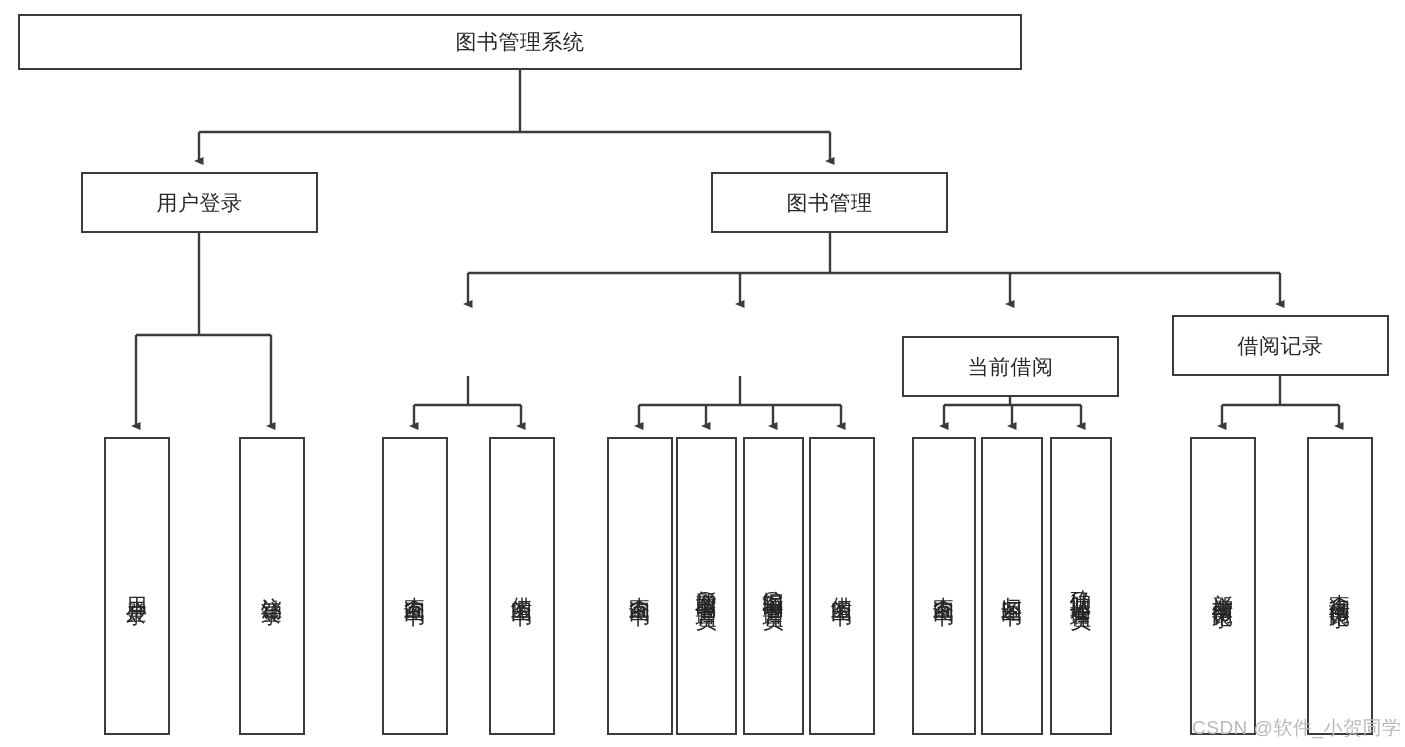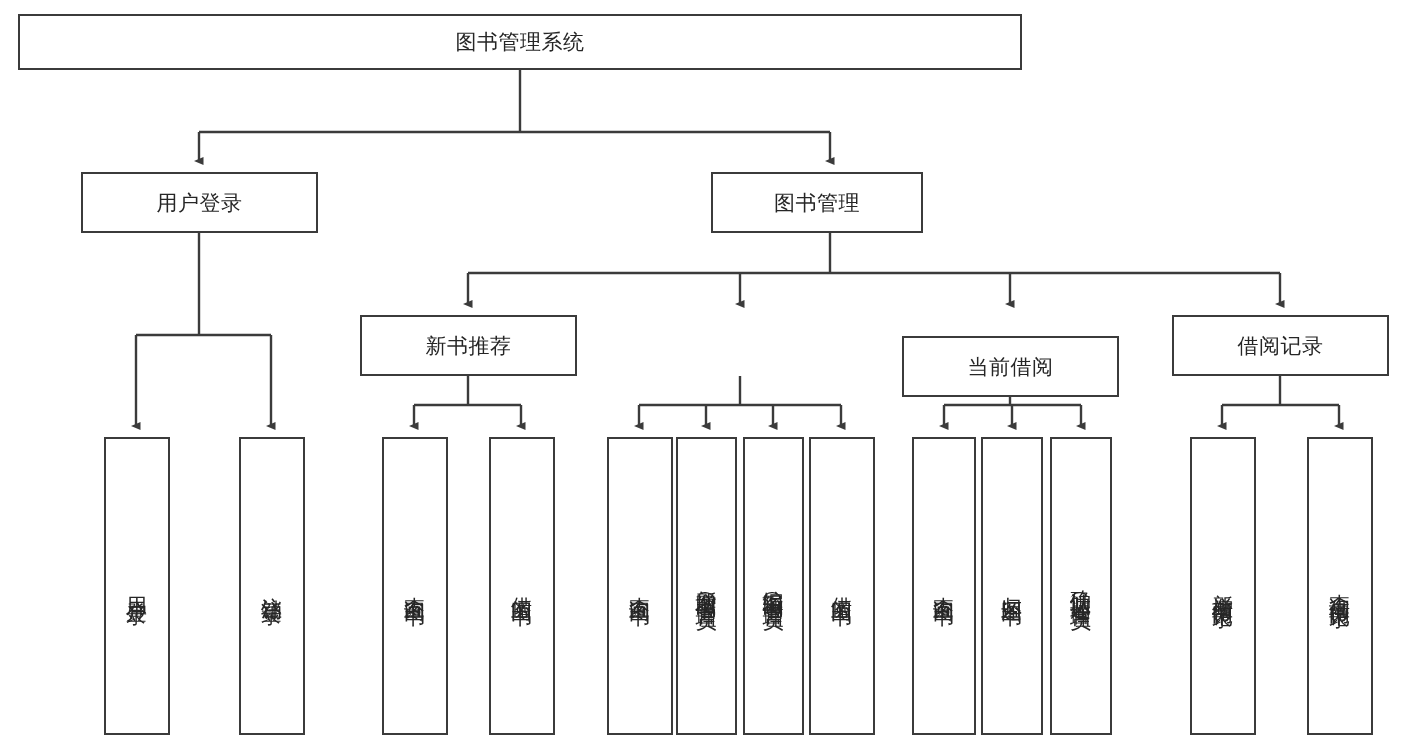--- a/index.html
+++ b/index.html
@@ -125,27 +125,24 @@
     </g>
   </svg>
 
   <div class="node horiz" style="left:18px; top:14px; width:1004px; height:56px;">
     <span class="label">图书管理系统</span>
   </div>
 
   <div class="node horiz" style="left:81px; top:172px; width:237px; height:61px;">
     <span class="label">用户登录</span>
   </div>
-  <div class="node horiz" style="left:711px; top:172px; width:212px; height:61px;">
+  <div class="node horiz" style="left:711px; top:172px; width:237px; height:61px;">
     <span class="label">图书管理</span>
   </div>
 
-  <div class="node horiz" style="left:360px; top:315px; width:217px; height:61px;">
-    <span class="label">新书推荐</span>
-  </div>
   <div class="node horiz" style="left:902px; top:315px; width:217px; height:61px;margin-top:21px;">
     <span class="label">当前借阅</span>
   </div>
   <div class="node horiz" style="left:1172px; top:315px; width:217px; height:61px;">
     <span class="label">借阅记录</span>
   </div>
 
   <div class="node vert" style="left:104px; top:437px; width:66px; height:298px;">
     <span class="label">用户登录</span>
   </div>
@@ -183,14 +180,15 @@
     <span class="label">确认归还（管理员）</span>
   </div>
 
   <div class="node vert" style="left:1190px; top:437px; width:66px; height:298px;">
     <span class="label">新增借阅记录</span>
   </div>
   <div class="node vert" style="left:1307px; top:437px; width:66px; height:298px;">
     <span class="label">查询借阅记录</span>
   </div>
 
+  <div class="watermark" style="left:1192px; top:715px;">CSDN @软件_小贺同学</div>
 
 </div>
 
 </body></html>

